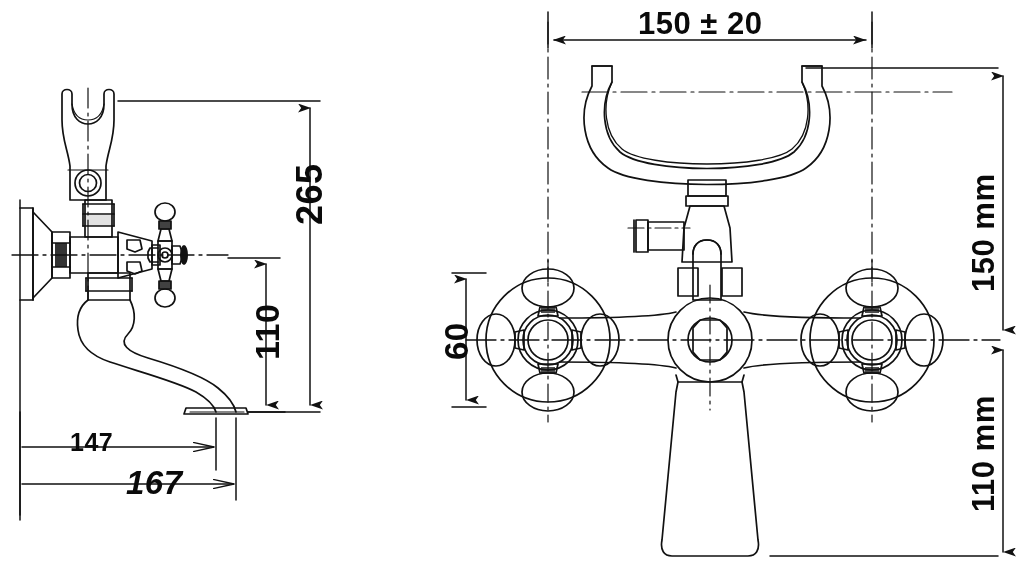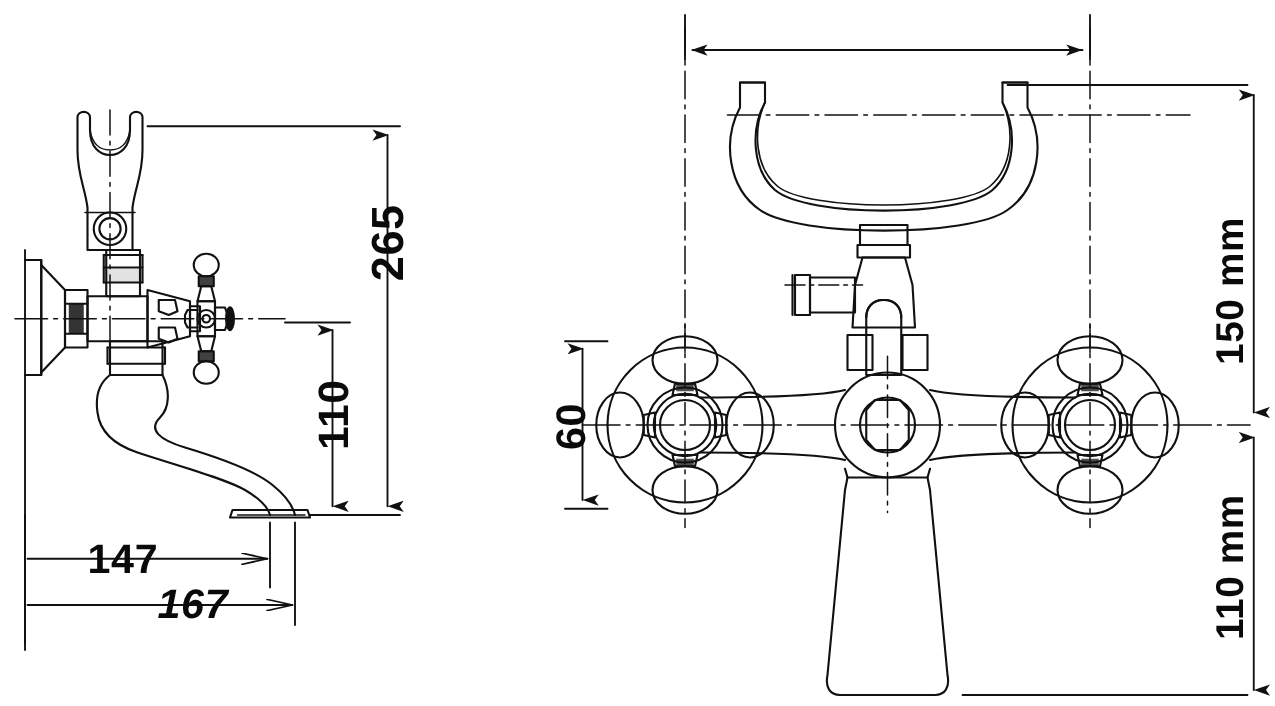--- a/index.html
+++ b/index.html
@@ -257,24 +257,25 @@
         </g>
       </g>
 
     </g>
   </svg>
 
   <div class="dim-label" style="left:292px;top:225px;font-size:36px;transform:rotate(-90deg);transform-origin:left top;">265</div>
 
   <div class="dim-label" style="left:250px;top:360px;font-size:34px;transform:rotate(-90deg);transform-origin:left top;">110</div>
 
-  <div class="dim-label" style="left:70px;top:430px;font-size:33px;">147</div>
+  <div class="dim-label" style="left:70px;top:430px;font-size:25px;">147</div>
 
   <div class="dim-label" style="left:126px;top:466px;font-size:33px;font-style:italic;">167</div>
 
+  <div class="dim-label" style="left:638px;top:8px;font-size:31px;">150 ± 20</div>
 
   <div class="dim-label" style="left:440px;top:360px;font-size:33px;transform:rotate(-90deg);transform-origin:left top;">60</div>
 
   <div class="dim-label" style="left:968px;top:292px;font-size:31px;transform:rotate(-90deg);transform-origin:left top;">150 mm</div>
 
   <div class="dim-label" style="left:968px;top:512px;font-size:31px;transform:rotate(-90deg);transform-origin:left top;">110 mm</div>
 
 </div>
 
 </body></html>

